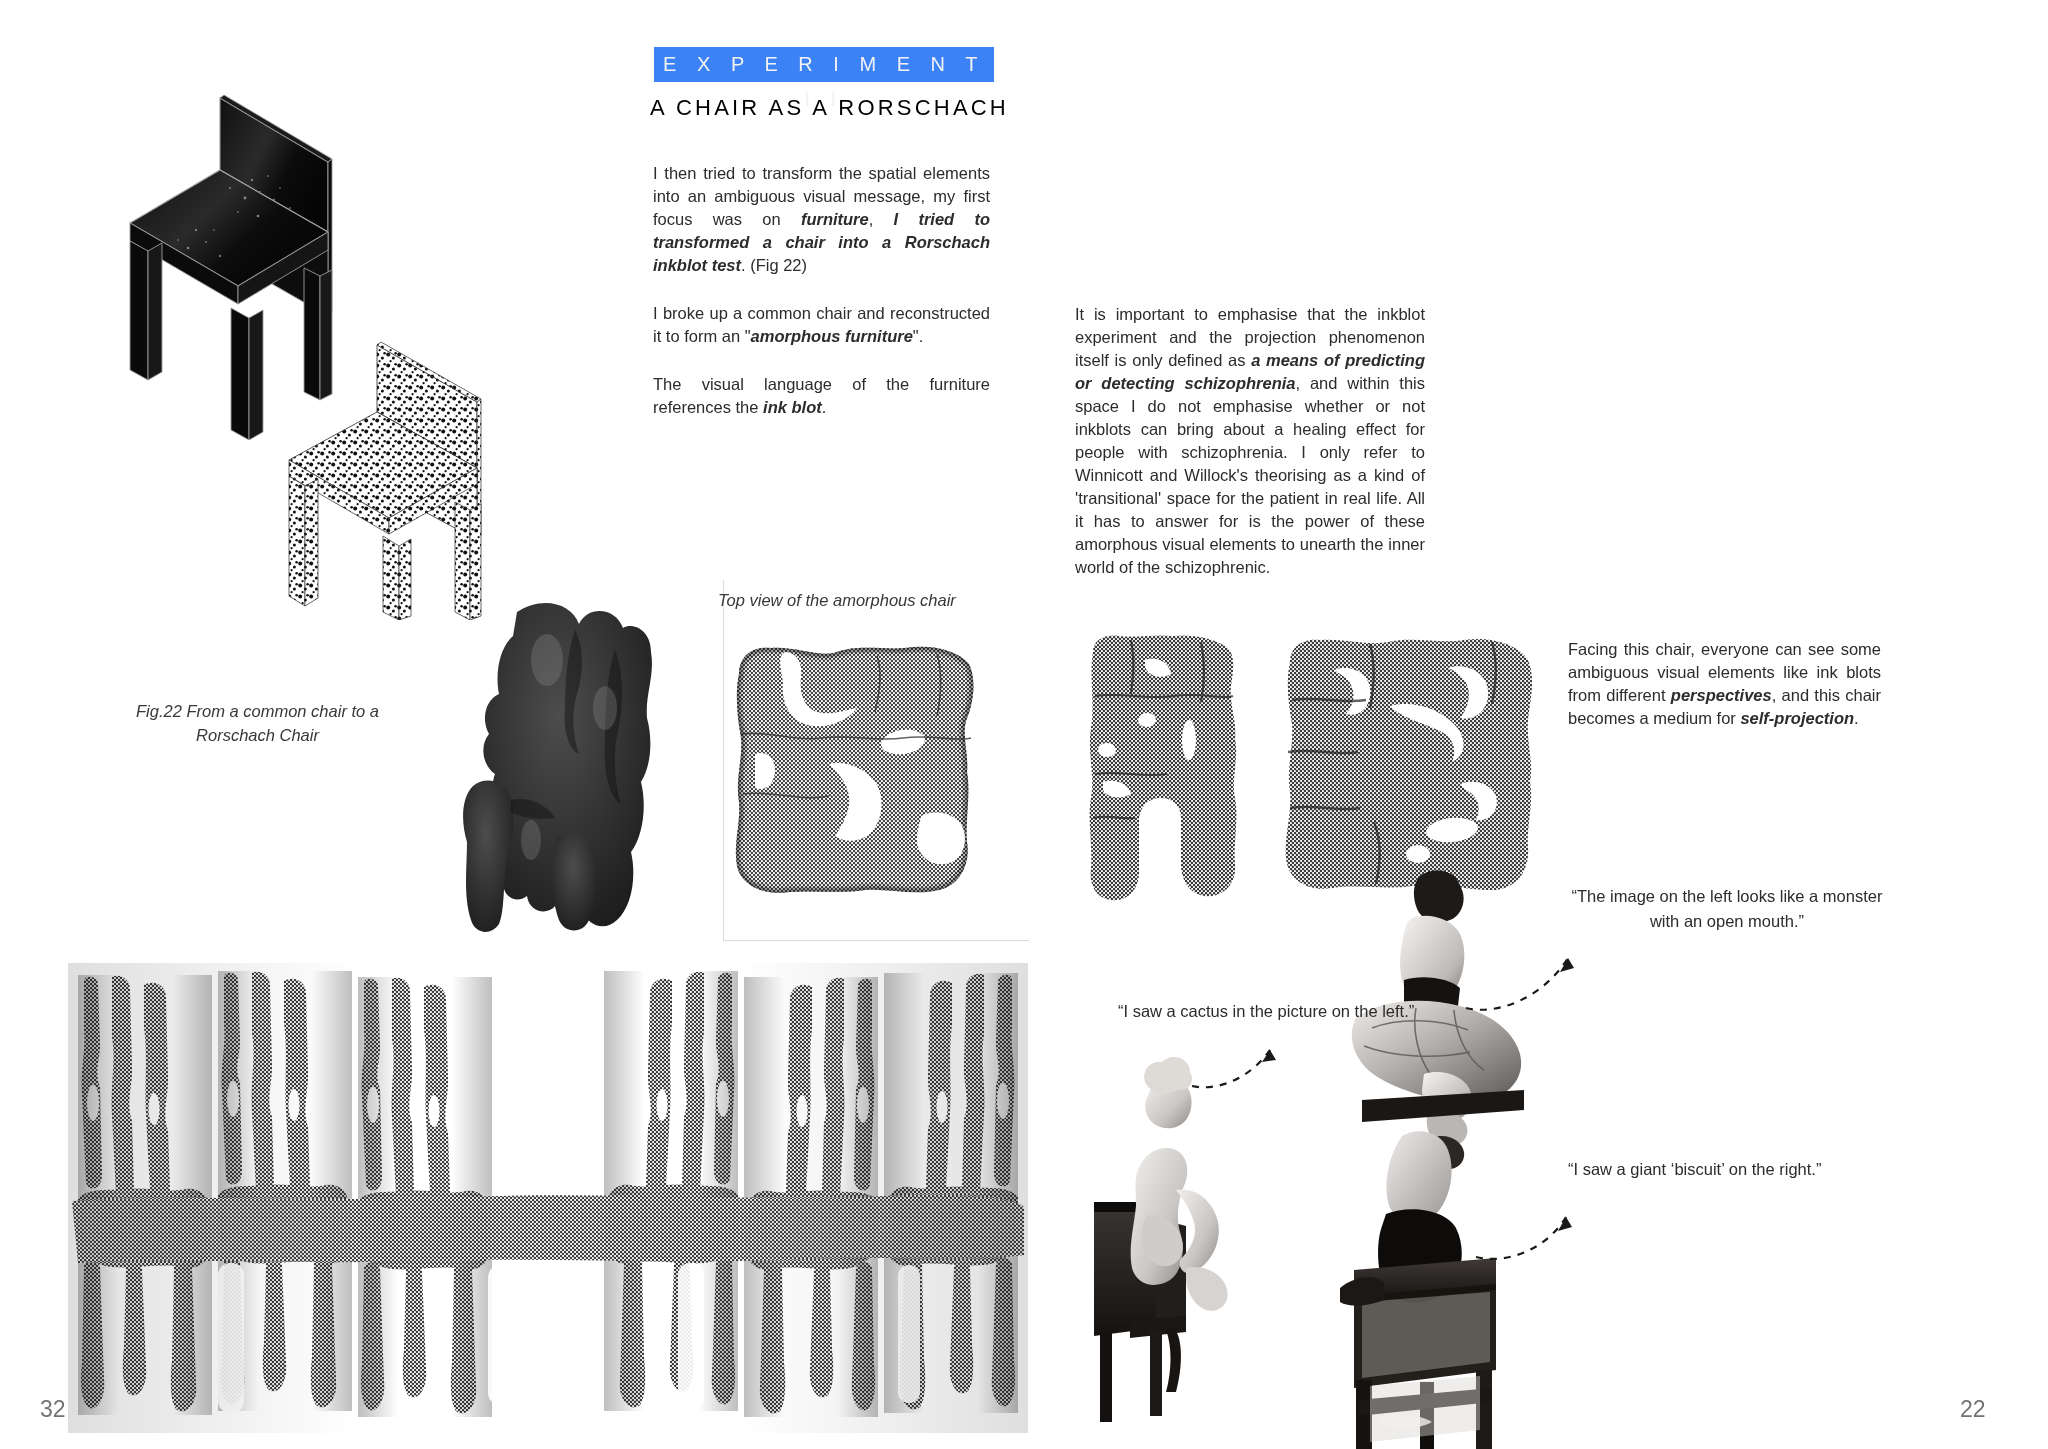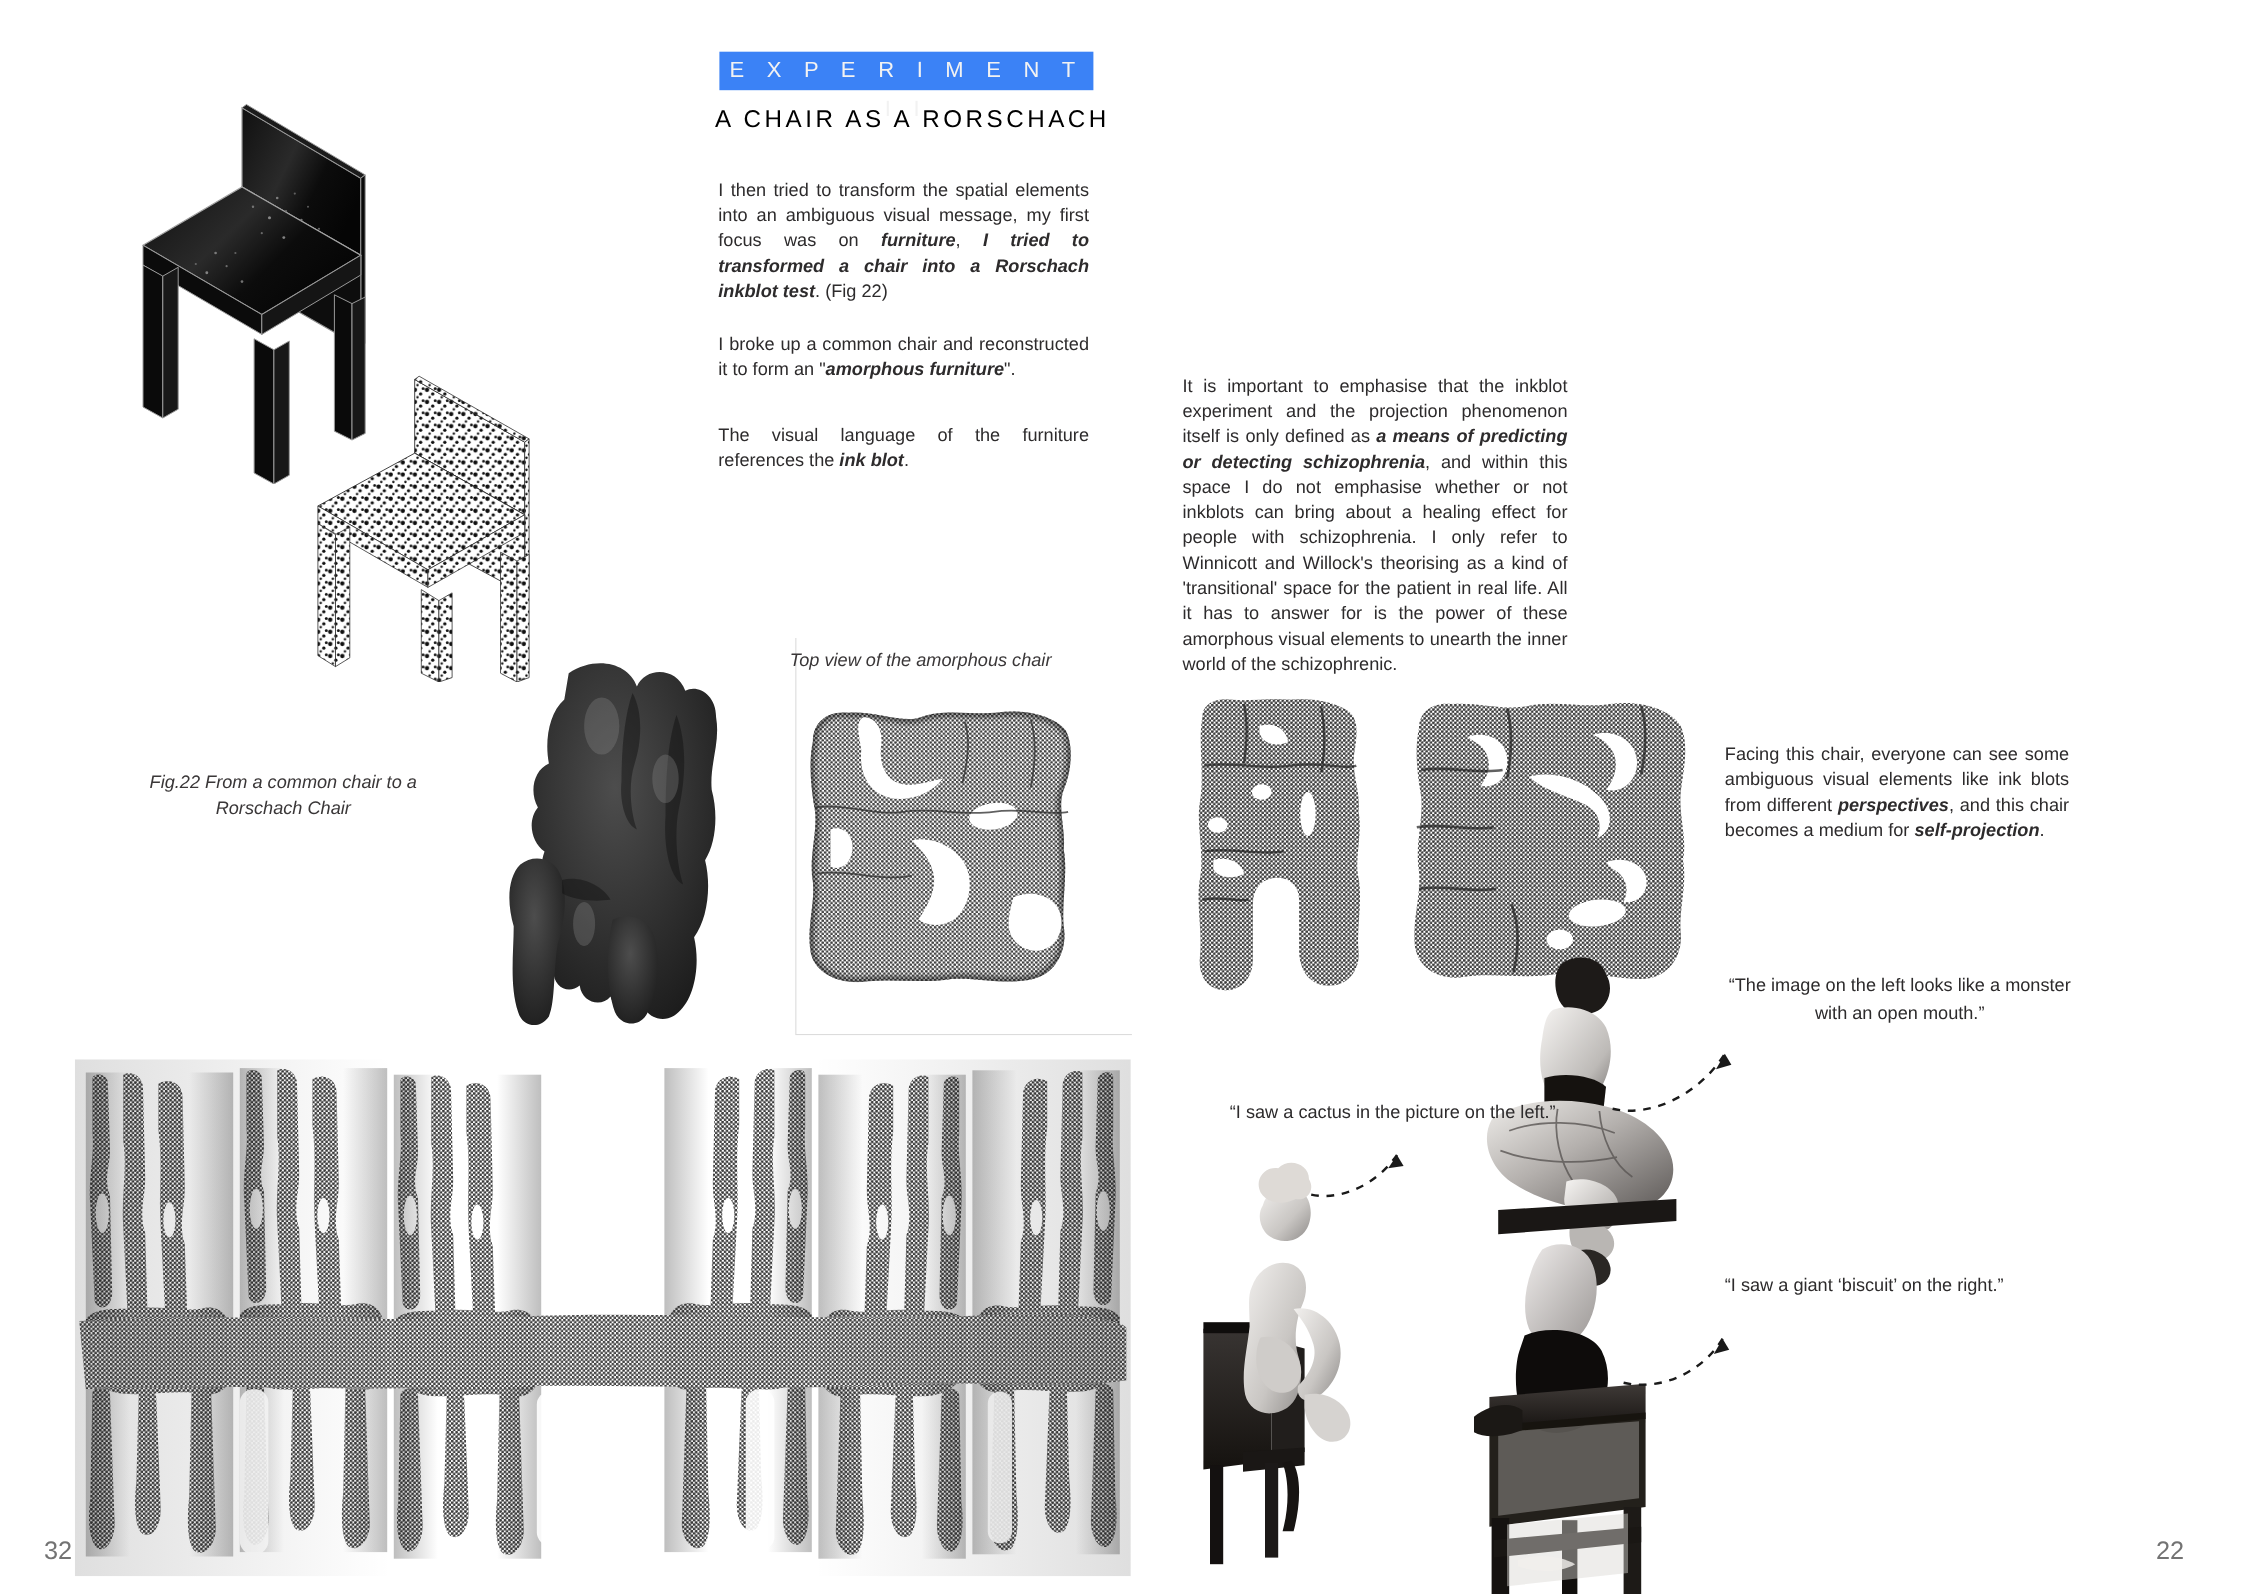--- a/index.html
+++ b/index.html
@@ -30,21 +30,21 @@
 
   
   .col{
     position:absolute;
     font-size:16.5px;line-height:23px;
     color:#2d2b2c;
     text-align:justify;
     font-weight:400;
   }
   .col p{margin:0 0 25px 0;}
-  .col p:last-child{margin-bottom:0;margin-top:37px;}
+  .col p:last-child{margin-bottom:0;}
   b, .bi{font-weight:700;font-style:italic;}
   .bi-plain{font-weight:700;font-style:italic;}
 
   #col-a{left:653px;top:162px;width:337px;}
   #col-b{left:1075px;top:303px;width:350px;}
   #col-c{left:1568px;top:638px;width:313px;}
 
   .quote{
     position:absolute;
     font-size:16.5px;line-height:25.4px;color:#2d2b2c;

